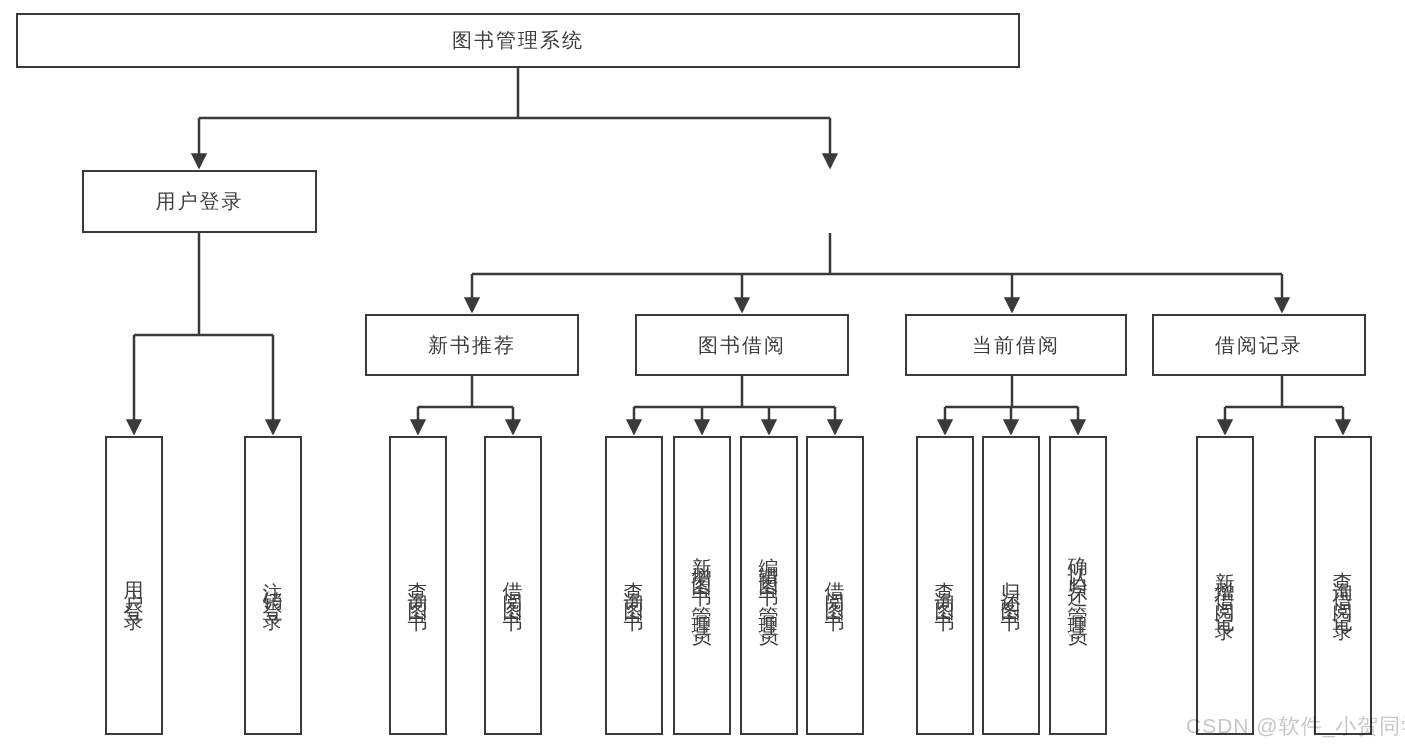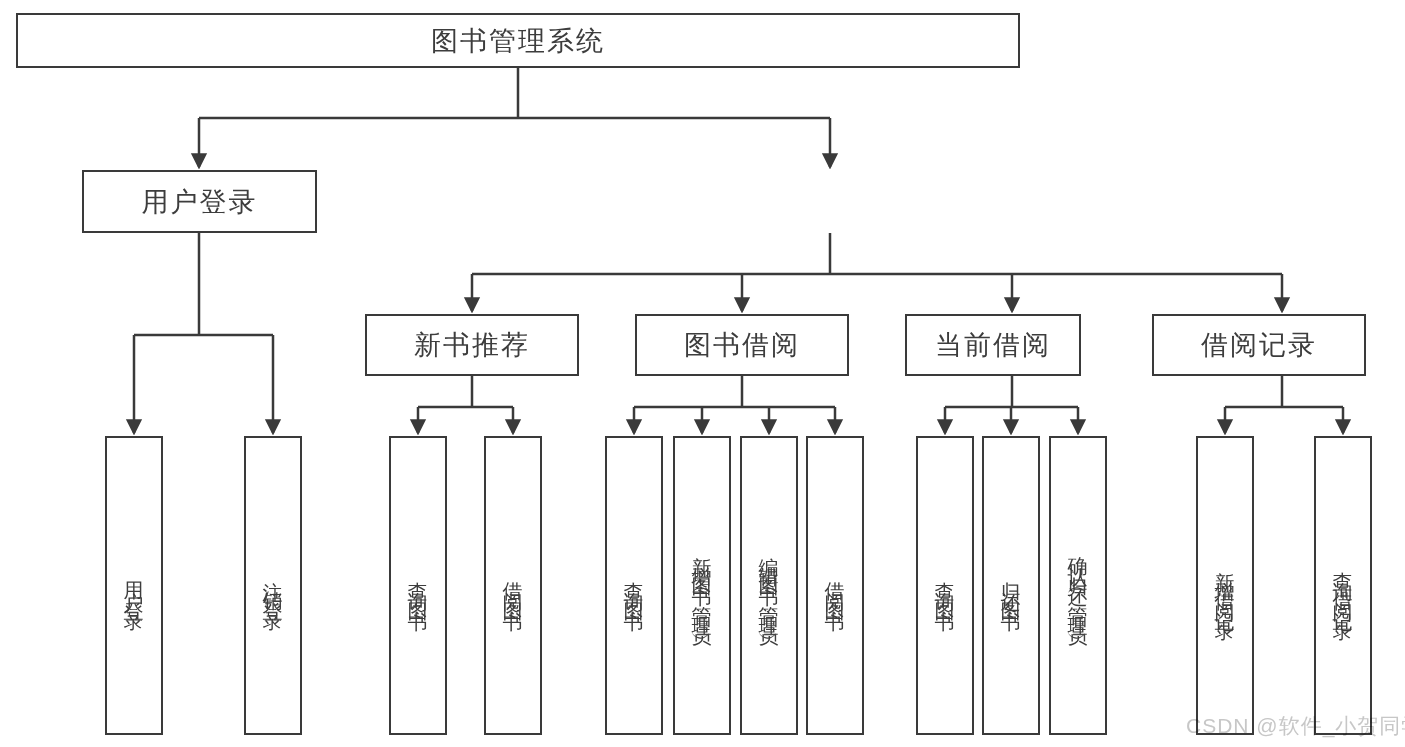--- a/index.html
+++ b/index.html
@@ -9,21 +9,21 @@
   }
   #stage{position:absolute;left:0;top:0;width:1405px;height:747px;}
   svg.connectors{position:absolute;left:0;top:0;z-index:1;}
   .node{
     position:absolute;box-sizing:border-box;
     border:2.5px solid #3a3a3a;background:#ffffff;
     display:flex;align-items:center;justify-content:center;
     z-index:2;color:#3d3d3d;
   }
   .h-node span{
-    font-size:27px;letter-spacing:2px;color:#3d3d3d;white-space:nowrap;
+    font-size:20px;letter-spacing:2px;color:#3d3d3d;white-space:nowrap;
   }
   .v-node span{
     writing-mode:vertical-rl;text-orientation:mixed;
     font-size:20px;letter-spacing:10px;line-height:1;
     color:#3d3d3d;
   }
   .watermark{
     position:absolute;left:1186px;top:712px;z-index:3;
     font-size:21px;color:#c7c7c7;letter-spacing:1px;white-space:nowrap;
     mix-blend-mode:multiply;
@@ -84,21 +84,21 @@
   <div class="node h-node" style="left:82px;top:170px;width:235px;height:63px">
     <span>用户登录</span>
   </div>
 
   <div class="node h-node" style="left:365px;top:314px;width:214px;height:62px">
     <span>新书推荐</span>
   </div>
   <div class="node h-node" style="left:635px;top:314px;width:214px;height:62px">
     <span>图书借阅</span>
   </div>
-  <div class="node h-node" style="left:905px;top:314px;width:176px;height:62px">
+  <div class="node h-node" style="left:905px;top:314px;width:222px;height:62px">
     <span>当前借阅</span>
   </div>
   <div class="node h-node" style="left:1152px;top:314px;width:214px;height:62px">
     <span>借阅记录</span>
   </div>
 
   <div class="node v-node" style="left:105px;top:436px;width:58px;height:299px">
     <span>用户登录</span>
   </div>
   <div class="node v-node" style="left:244px;top:436px;width:58px;height:299px">

